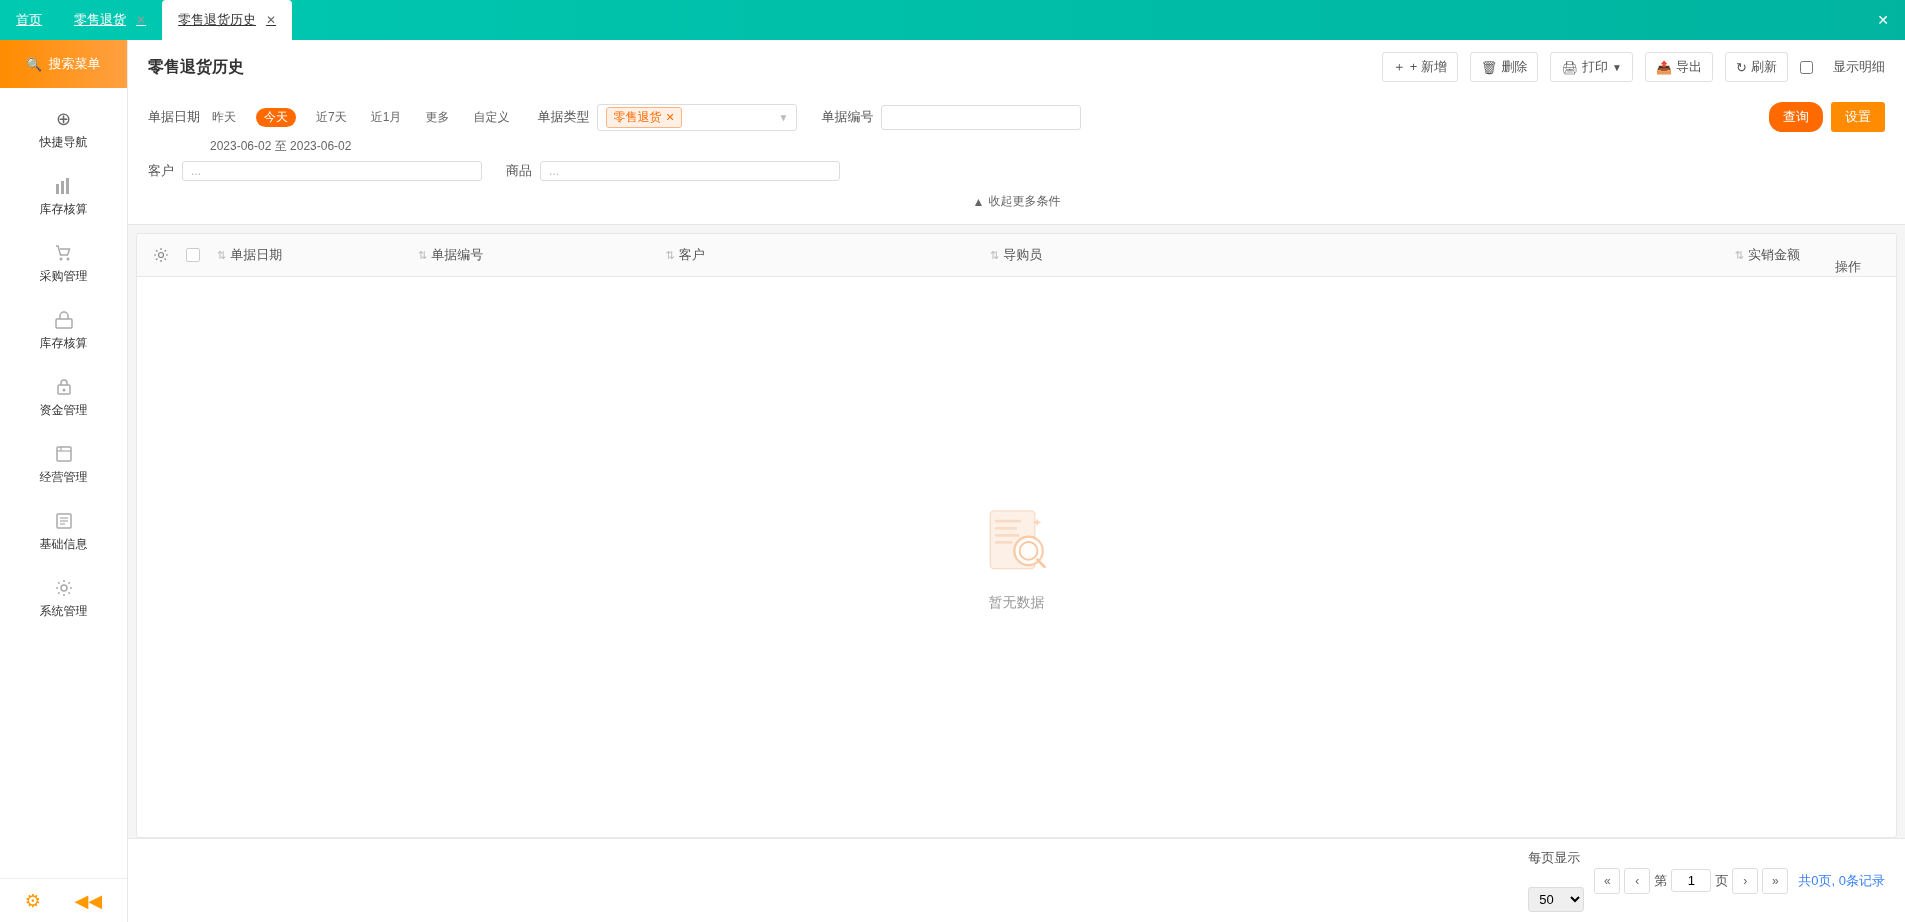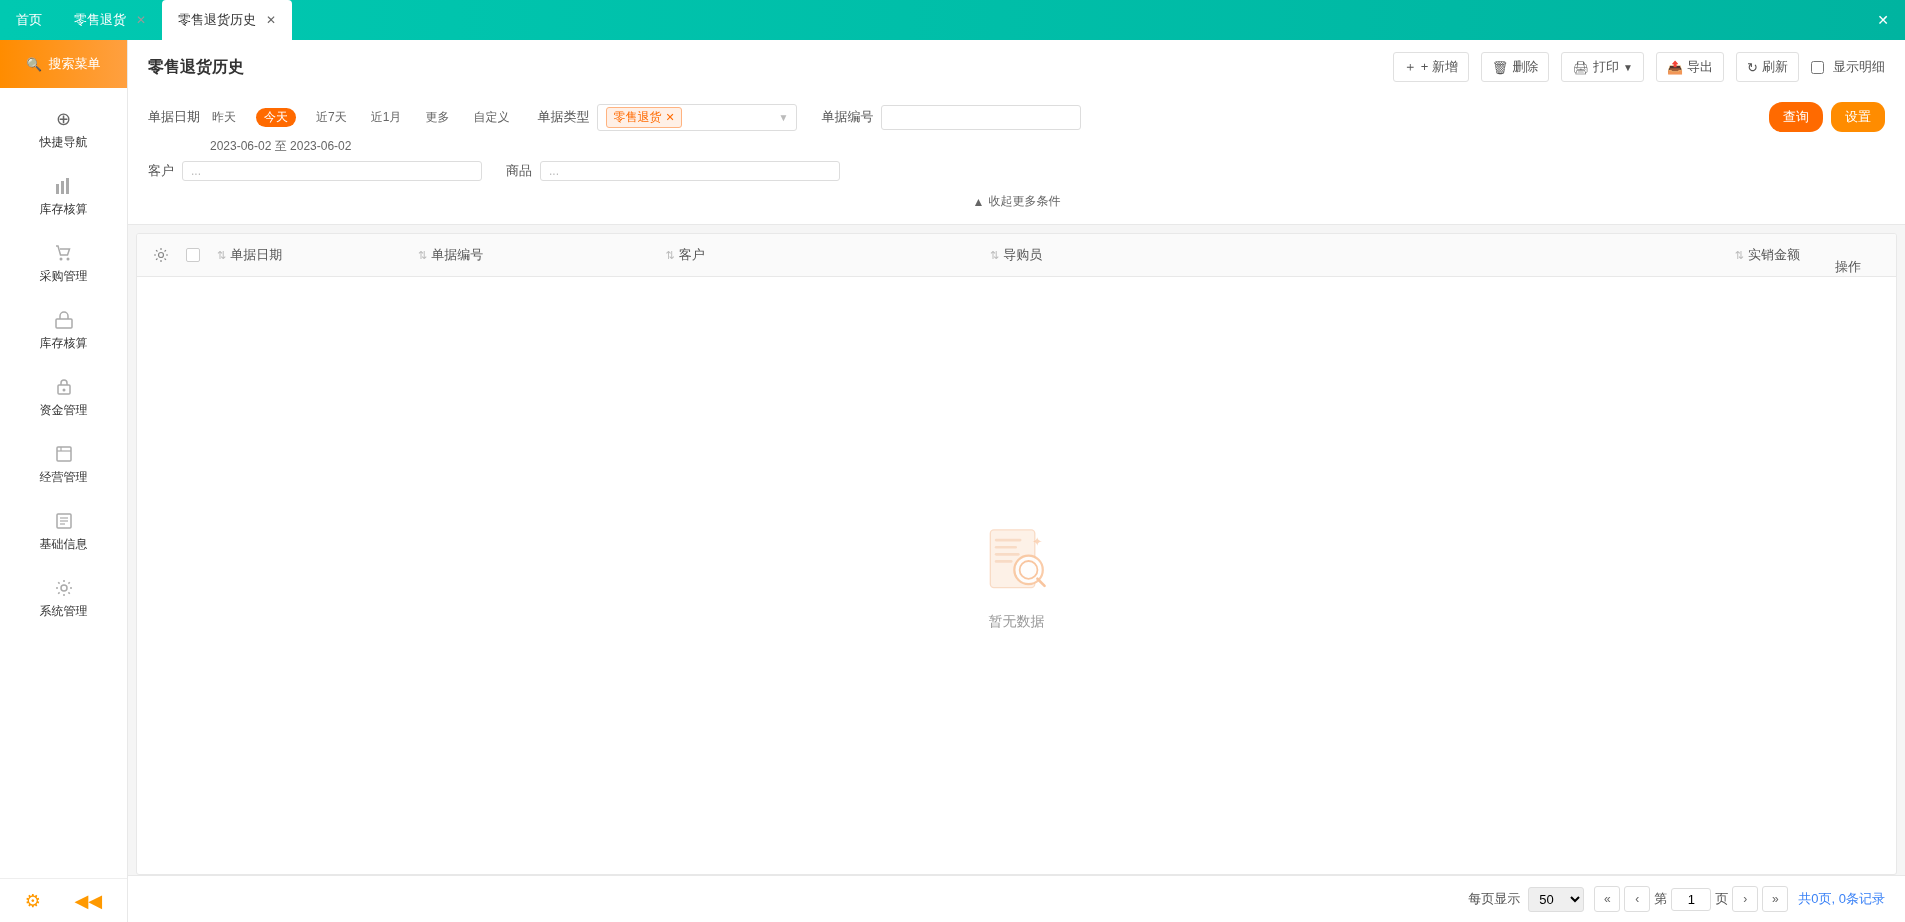--- a/index.html
+++ b/index.html
@@ -23,20 +23,21 @@
     .tab-item {
       display: flex;
       align-items: center;
       padding: 12px 16px;
       font-size: 13px;
       color: #fff;
       cursor: pointer;
       position: relative;
       white-space: nowrap;
       gap: 6px;
+      text-decoration: underline;
     }
     .tab-item.active {
       background: #fff;
       color: #333;
       border-radius: 4px 4px 0 0;
     }
     .tab-item .tab-close {
       font-size: 12px;
       color: #999;
       cursor: pointer;
@@ -168,21 +169,21 @@
       padding: 6px 14px;
       border-radius: 13px;
       cursor: pointer;
       font-size: 13px;
     }
     .btn-setting {
       background: #ff8c00;
       color: #fff;
       border: none;
       padding: 6px 14px;
-      border-radius: 11px;
+      border-radius: 3px;
       cursor: pointer;
       font-size: 13px;
     }
 
     
     .filter-area {
       padding: 10px 0 6px 0;
     }
     .filter-row {
       display: flex;
@@ -351,22 +352,22 @@
       padding: 10px 20px;
       background: #fff;
       border-top: 1px solid #e8e8e8;
       gap: 10px;
       font-size: 13px;
       color: #555;
       flex-shrink: 0;
     }
     .page-size-select {
       display: flex;
-      align-items: center;
-      gap: 8px;
+      gap: 20px;
+      flex-direction: column;
     }
     .select-input {
       border: 1px solid #ddd;
       border-radius: 3px;
       padding: 3px 6px;
       font-size: 13px;
       outline: none;
       cursor: pointer;
     }
     .page-nav {
@@ -536,21 +537,21 @@
             <span style="font-size:10px;">▼</span>
           </button>
           <button class="btn-action">
             <span>📤</span>
             <span>导出</span>
           </button>
           <button class="btn-action">
             <span>↻</span>
             <span>刷新</span>
           </button>
-          <label style="display:flex;align-items:center;gap:9px;font-size:13px;color:#555;cursor:pointer;">
+          <label style="display:flex;align-items:center;gap:20px;font-size:13px;color:#555;cursor:pointer;">
             <input type="checkbox" style="cursor: pointer;">
             <span>显示明细</span>
           </label>
         </div>
       </div>
 
       <div class="filter-area">
         <div class="filter-row">
 
           <div class="filter-item">

